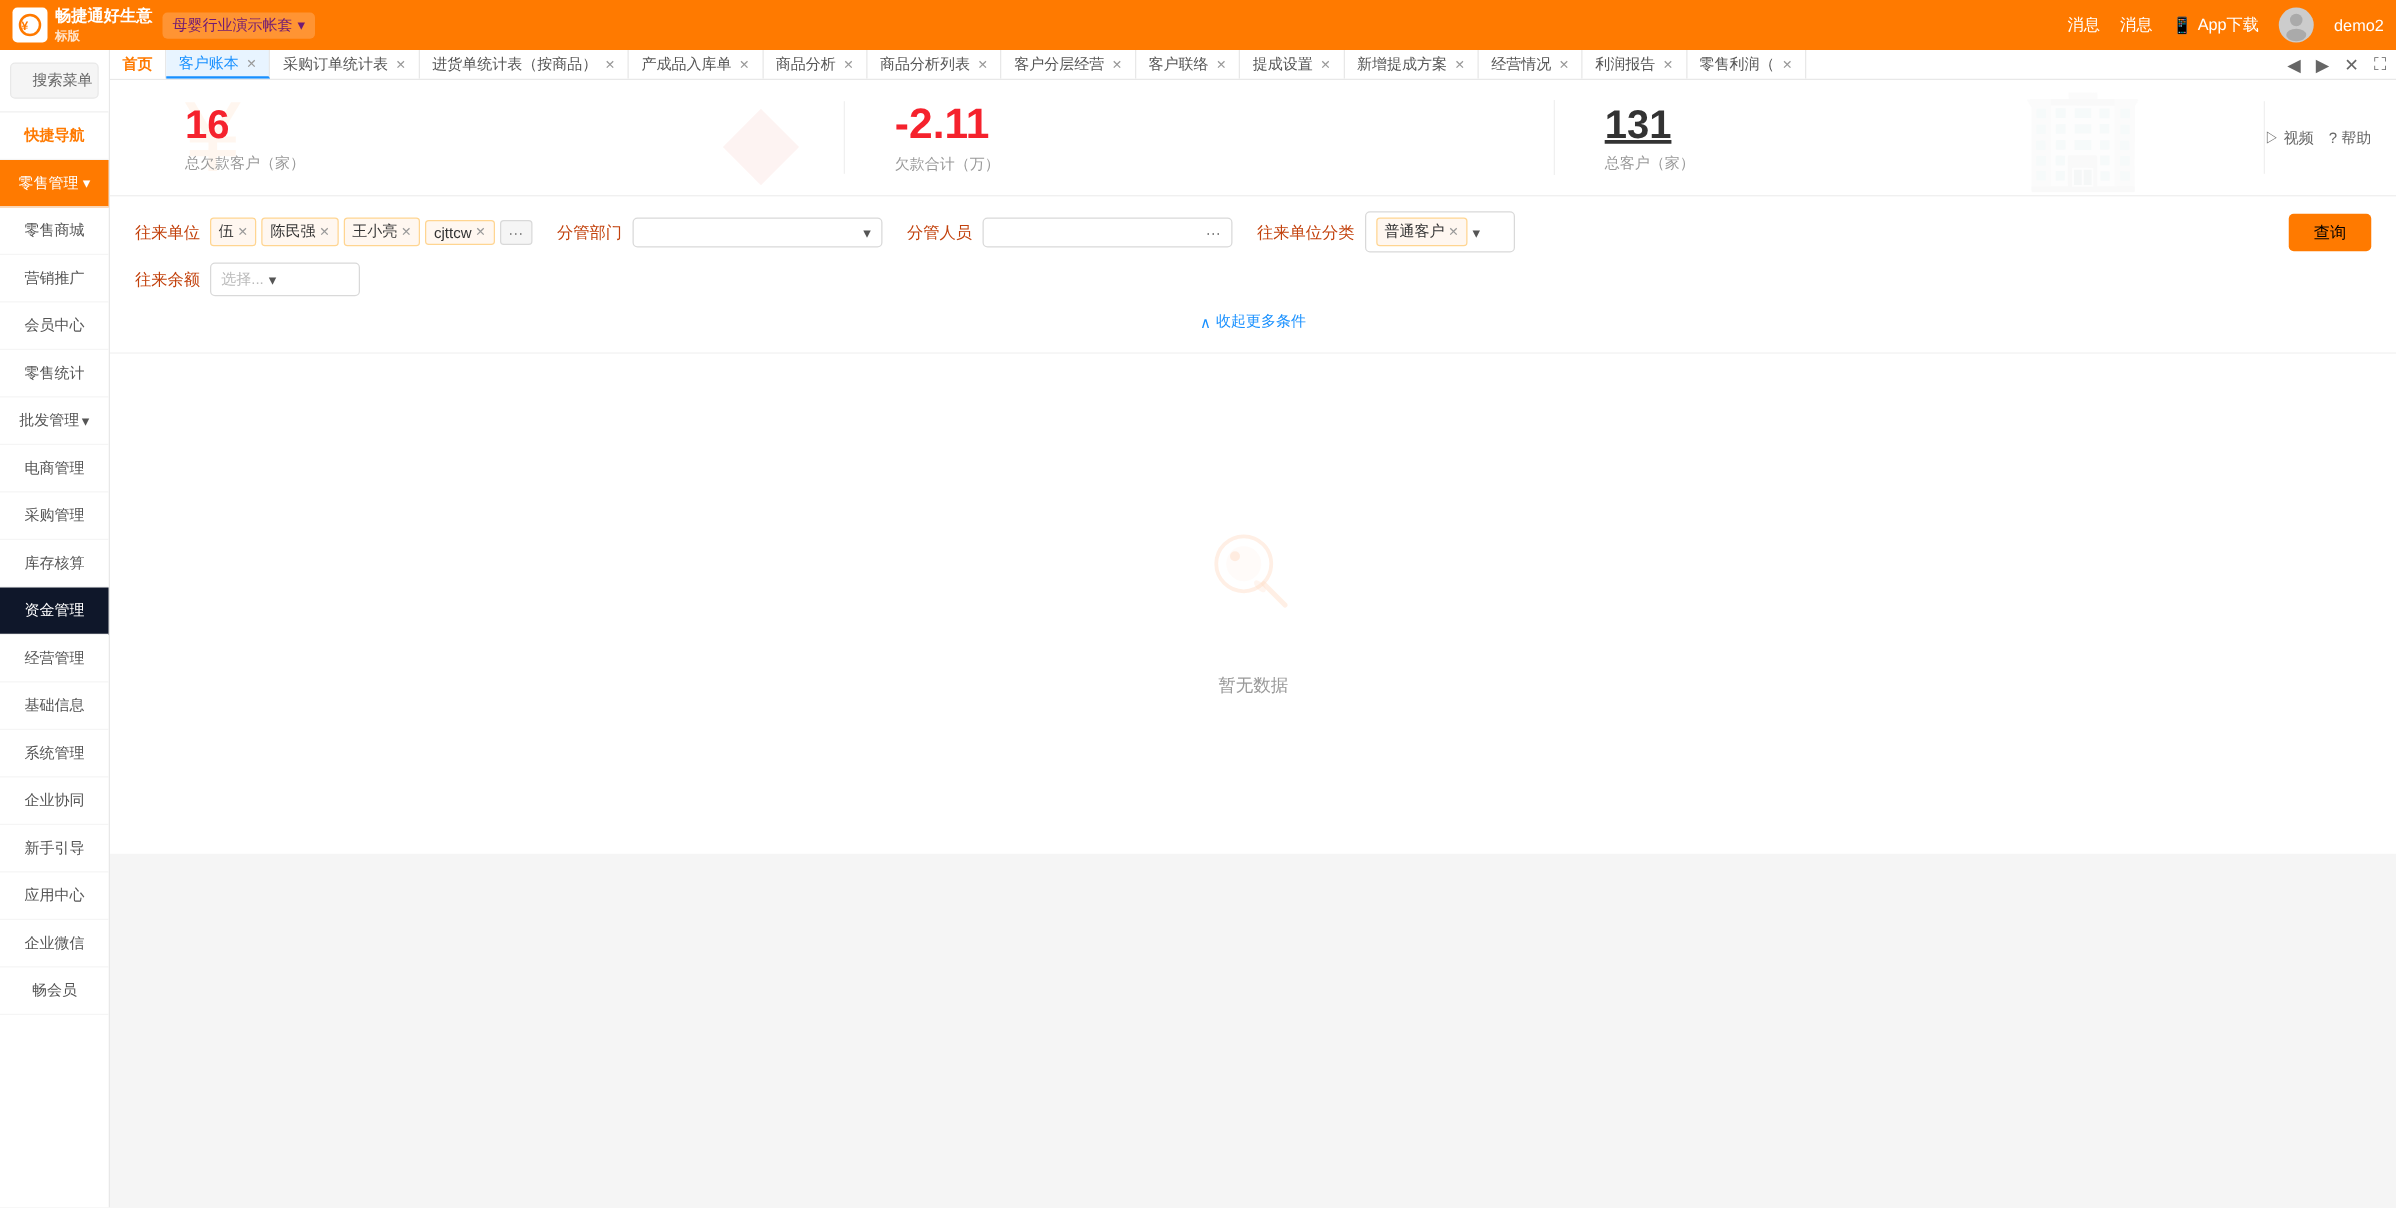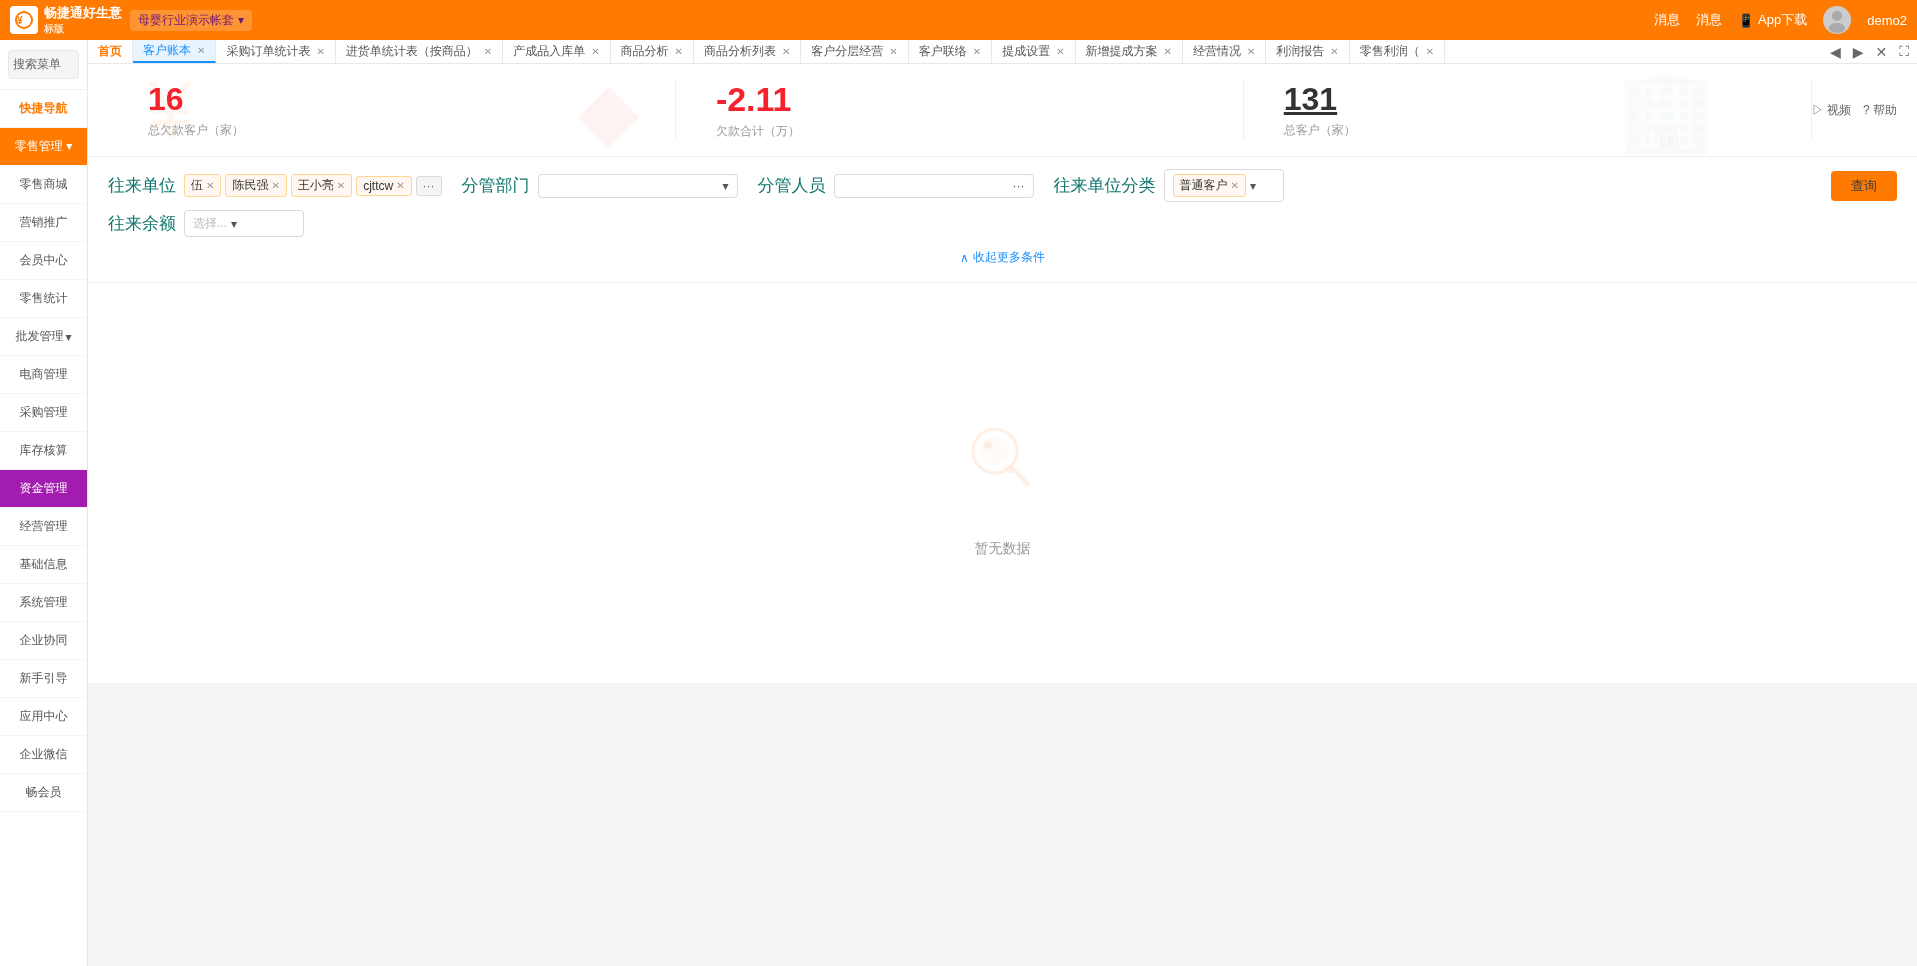--- a/index.html
+++ b/index.html
@@ -45,21 +45,21 @@
     }
     .sidebar-search-btn {
       width: 100%;
       background: #f5f5f5;
       border: 1px solid #e8e8e8;
       border-radius: 4px;
       padding: 5px 4px;
       font-size: 12px;
       color: #666;
       cursor: pointer;
-      text-align: left;
+      text-align: right;
     }
     .sidebar-nav-item {
       padding: 10px 8px;
       text-align: center;
       cursor: pointer;
       font-size: 12px;
       color: #555;
       border-bottom: 1px solid #f5f5f5;
     }
     .sidebar-nav-item.active { background: #ff7a00; color: white; }
@@ -114,21 +114,21 @@
     .stats-actions { margin-left: auto; display: flex; gap: 12px; font-size: 12px; color: #666; text-align: center; }
     .stats-action-btn { cursor: pointer; display: flex; align-items: center; gap: 3px; }
 
     
     .filter-bar {
       background: white;
       padding: 12px 20px;
       border-bottom: 1px solid #f0f0f0;
     }
     .filter-row { display: flex; align-items: center; gap: 8px; margin-bottom: 8px; flex-wrap: wrap; }
-    .filter-label { font-size: 17px; color: #0f766e; white-space: nowrap; }
+    .filter-label { font-size: 13px; color: #c2410c; white-space: nowrap; }
     .filter-tags { display: flex; gap: 4px; flex-wrap: wrap; align-items: center; }
     .filter-tag {
       display: flex; align-items: center; gap: 3px;
       background: #fff7f0; border: 1px solid #ffd591;
       border-radius: 3px; padding: 2px 6px; font-size: 12px; color: #333;
     }
     .filter-tag .remove { color: #999; cursor: pointer; font-size: 10px; }
     .filter-tag.more { background: #f5f5f5; border-color: #d9d9d9; color: #666; cursor: pointer; }
     .filter-select {
       display: flex; align-items: center; gap: 4px;
@@ -140,21 +140,21 @@
     .filter-input {
       border: 1px solid #d9d9d9; border-radius: 4px;
       padding: 4px 8px; min-width: 120px; font-size: 12px; color: #555;
       display: flex; align-items: center; gap: 4px;
     }
     .collapse-btn {
       display: flex; align-items: center; gap: 4px;
       color: #1890ff; font-size: 12px; cursor: pointer; margin: 0 auto;
     }
     .query-btn {
-      background: #ff7a00; color: #404040; border: none;
+      background: #ff7a00; color: #000000; border: none;
       padding: 6px 20px; border-radius: 4px; font-size: 13px; cursor: pointer;
       margin-left: auto;
     }
 
     
     .result-bar {
       background: #fafafa;
       padding: 8px 20px;
       border-bottom: 1px solid #f0f0f0;
       display: flex;
@@ -252,21 +252,21 @@
     <div class="sidebar-nav-item">营销推广</div>
     <div class="sidebar-nav-item">会员中心</div>
     <div class="sidebar-nav-item">零售统计</div>
     <div class="sidebar-nav-item" style="display:flex;align-items:center;justify-content:center;gap:2px;">
       <span>批发管理</span>
         <span> ▾</span>
     </div>
     <div class="sidebar-nav-item">电商管理</div>
     <div class="sidebar-nav-item">采购管理</div>
     <div class="sidebar-nav-item">库存核算</div>
-    <div class="sidebar-nav-item" style="background:#a21caf; color:white;">
+    <div class="sidebar-nav-item" style="background:#0f172a; color:white;">
       <span>资金管理</span>
     </div>
     <div class="sidebar-nav-item">经营管理</div>
     <div class="sidebar-nav-item">基础信息</div>
     <div class="sidebar-nav-item">系统管理</div>
     <div class="sidebar-nav-item">企业协同</div>
     <div class="sidebar-nav-item">新手引导</div>
     <div class="sidebar-nav-item">应用中心</div>
     <div class="sidebar-nav-item">企业微信</div>
     <div class="sidebar-nav-item">畅会员</div>

